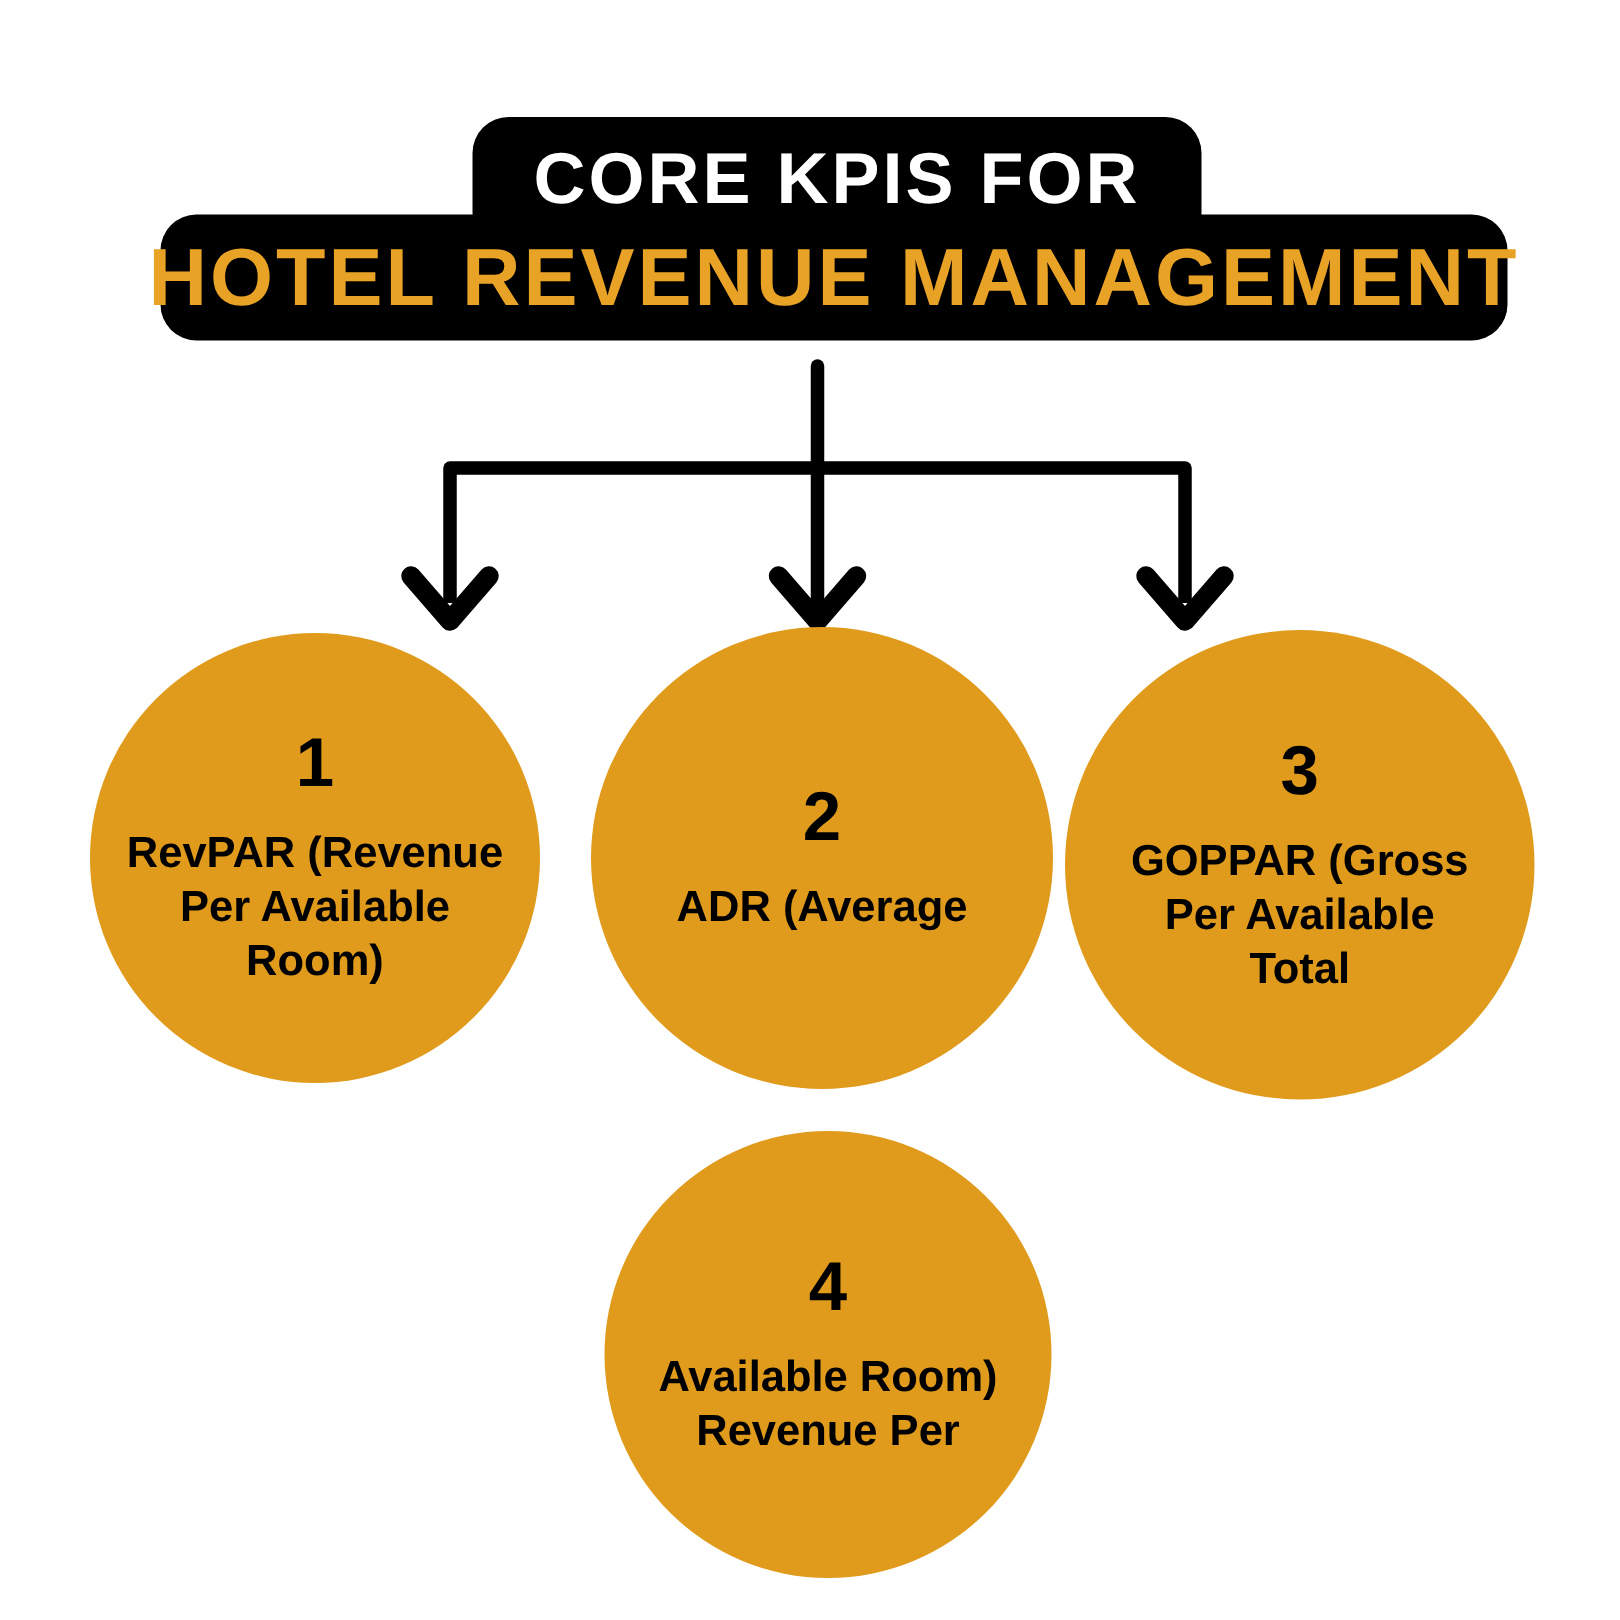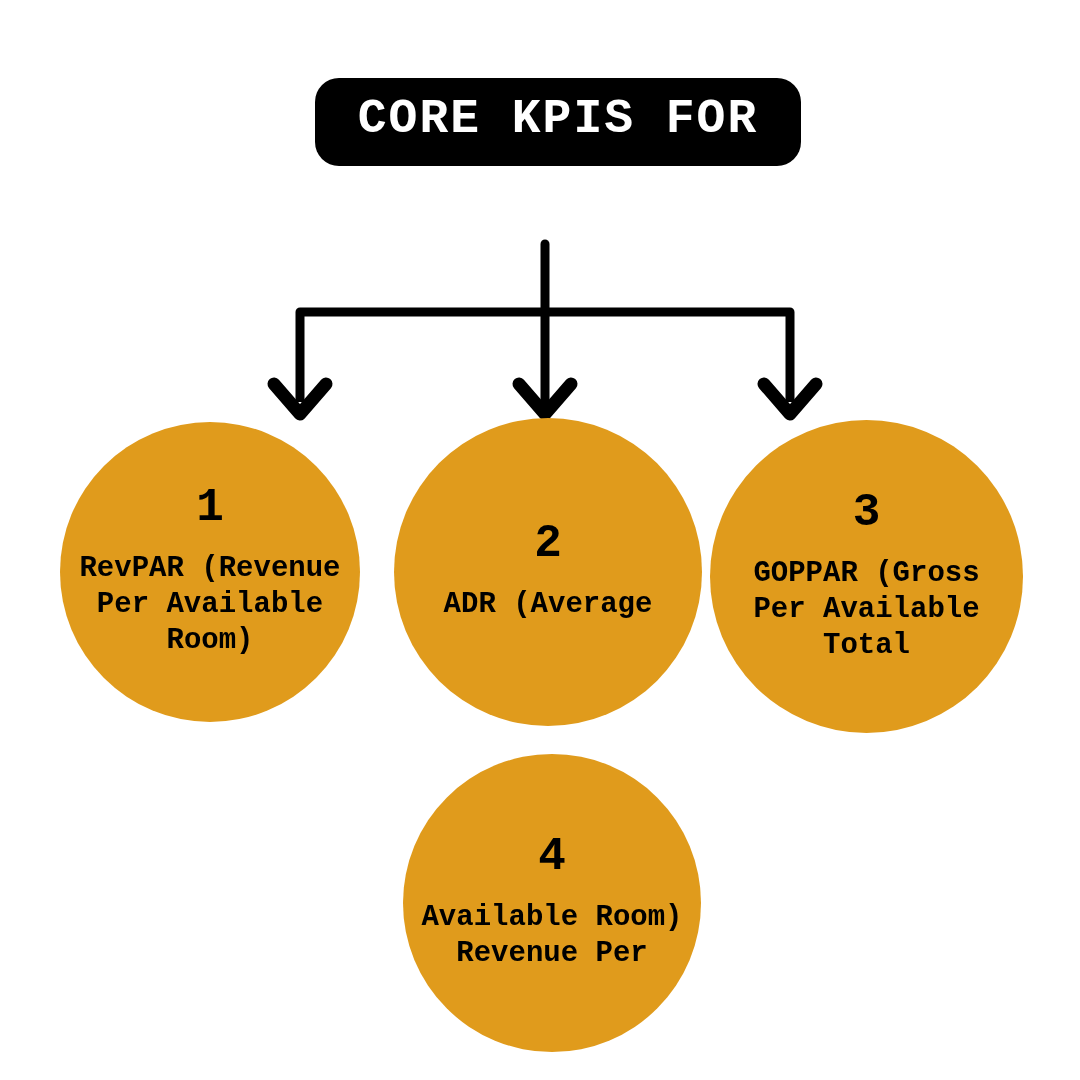--- a/index.html
+++ b/index.html
@@ -10,21 +10,20 @@
   }
   *{margin:0;padding:0;box-sizing:border-box;}
   html,body{background:#fff;}
   body{font-family:"Liberation Sans", sans-serif;}
   .canvas{
     position:relative;
     width:1080px;height:1080px;
     background:var(--paper);
     overflow:hidden;
     margin:0 auto;
-    font-family:Liberation Mono, monospace;
   }
   
   .banner-top{
     position:absolute;left:315px;top:78px;width:486px;height:88px;
     background:var(--ink);border-radius:24px;
     display:flex;align-items:center;justify-content:center;
     z-index:1;
   }
   .banner-top span{
     color:var(--paper);
@@ -71,20 +70,23 @@
   .c4{left:403px;top:754px;width:298px;height:298px;}
 </style>
 </head>
 <body>
 
 <div class="canvas">
 
   <div class="banner-top">
     <span>CORE KPIS FOR</span>
   </div>
+  <div class="banner-bottom">
+    <span>HOTEL REVENUE MANAGEMENT</span>
+  </div>
 
   <svg class="connectors" viewBox="0 0 1080 1080" xmlns="http://www.w3.org/2000/svg">
 
     <line x1="545" y1="244" x2="545" y2="402" stroke="#000" stroke-width="9" stroke-linecap="round"></line>
 
     <path d="M300 402 L300 312 L790 312 L790 402" fill="none" stroke="#000" stroke-width="9" stroke-linejoin="round"></path>
 
     <path d="M274 384 L300 414 L326 384" fill="none" stroke="#000" stroke-width="13" stroke-linecap="round" stroke-linejoin="round"></path>
     <path d="M519 384 L545 414 L571 384" fill="none" stroke="#000" stroke-width="13" stroke-linecap="round" stroke-linejoin="round"></path>
     <path d="M764 384 L790 414 L816 384" fill="none" stroke="#000" stroke-width="13" stroke-linecap="round" stroke-linejoin="round"></path>

